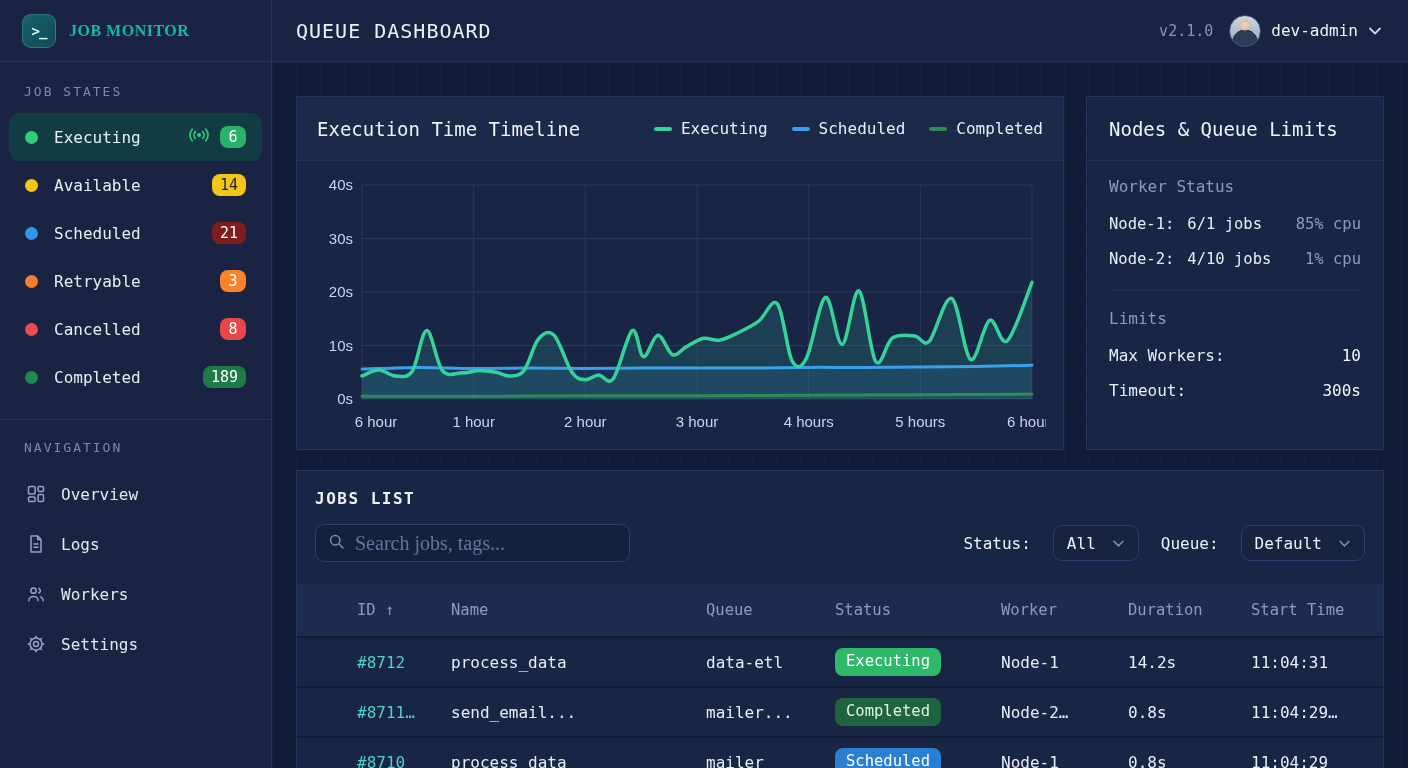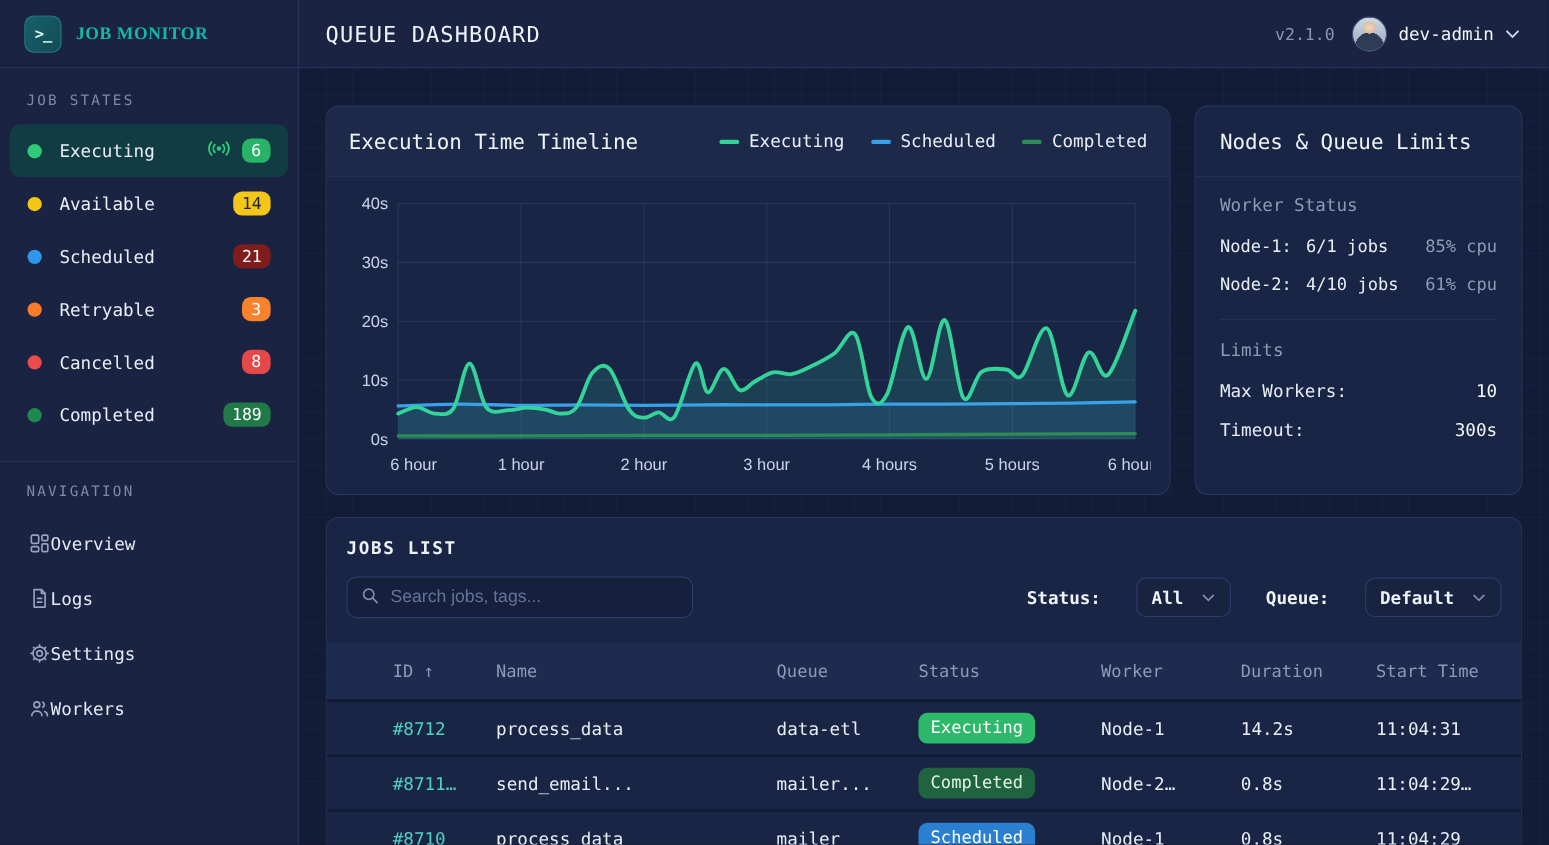--- a/index.html
+++ b/index.html
@@ -36,34 +36,34 @@
   .body{flex:1;display:flex;min-height:0;}
   .sidebar{width:272px;flex:0 0 272px;background:var(--panel);border-right:1px solid var(--border);padding-top:22px;}
   .side-label{padding:0 24px;font-size:13px;letter-spacing:2px;color:var(--muted2);margin-bottom:14px;}
   .state-item{height:48px;margin:0 9px;border-radius:10px;display:flex;align-items:center;gap:16px;padding:0 16px;cursor:pointer;}
   .state-item.active{background:#113c43;}
   .dot{width:13px;height:13px;border-radius:50%;flex:0 0 13px;}
   .state-label{font-size:16px;color:#e9eef8;}
   .state-right{margin-left:auto;display:flex;align-items:center;gap:9px;}
   .badge{min-width:26px;text-align:center;padding:2px 8px;border-radius:8px;font-size:15px;}
   .side-divider{border-top:1px solid var(--border-soft);margin:18px 0 20px;}
-  .nav-item{height:50px;display:flex;align-items:center;gap:0;padding:0 26px;cursor:pointer;color:#e4eaf5;}
+  .nav-item{height:50px;display:flex;align-items:center;gap:15px;padding:0 26px;cursor:pointer;color:#e4eaf5;}
   .nav-item .nico{display:flex;color:#97a3c0;}
   .nav-label{font-size:16px;}
 
   .main{flex:1;min-width:0;padding:34px 24px 0;
     background-color:var(--bg);
     background-image:linear-gradient(rgba(77,122,205,.055) 1px,transparent 1px),
                      linear-gradient(90deg,rgba(77,122,205,.055) 1px,transparent 1px);
     background-size:24px 24px;
     display:flex;flex-direction:column;}
   .top-row{display:flex;gap:22px;height:354px;flex:0 0 354px;}
 
   
-  .card{background:var(--card);border:1px solid var(--border);border-radius:12px;}
+  .card{background:var(--card);border:1px solid var(--border);border-radius:1px;}
   .chart-card{flex:1;min-width:0;display:flex;flex-direction:column;overflow:hidden;}
   .card-head{height:64px;flex:0 0 64px;display:flex;align-items:center;padding:0 20px;
     border-bottom:1px solid var(--border-soft);background:var(--card-head);}
   .card-title{font-size:19px;color:#eef2f9;}
   .legend{margin-left:auto;display:flex;gap:24px;align-items:center;}
   .legend-item{display:flex;align-items:center;gap:9px;}
   .legend-dash{width:18px;height:4px;border-radius:2px;}
   .legend-label{font-size:16px;color:#e9eef8;}
   .chart-body{flex:1;display:flex;align-items:center;justify-content:center;}
 
@@ -80,23 +80,23 @@
 
   
   .jobs-card{margin-top:20px;flex:1;border-bottom:none;border-bottom-left-radius:0;border-bottom-right-radius:0;
     overflow:hidden;display:flex;flex-direction:column;}
   .jobs-inner{padding:18px 18px 0;}
   .jobs-title{font-size:16px;font-weight:bold;letter-spacing:1.5px;color:#eef2f9;}
   .jobs-controls{display:flex;align-items:center;margin-top:16px;}
   .search-box{width:315px;height:38px;border:1px solid #2b3e6e;border-radius:9px;background:#15203d;
     display:flex;align-items:center;gap:10px;padding:0 12px;color:#667399;}
   .search-box input{background:transparent;border:none;outline:none;color:#cdd6ea;
-    font-family:Liberation Sans, sans-serif;font-size:16px;width:100%;}
+    font-family:Liberation Serif, serif;font-size:20px;width:100%;}
   .search-box input::placeholder{color:#667399;}
-  .filters{margin-left:auto;display:flex;align-items:center;gap:32px;font-weight:bold;}
+  .filters{margin-left:auto;display:flex;align-items:center;gap:22px;}
   .filter-label{font-size:16px;color:#eef2f9;}
   .select{height:36px;border:1px solid #2b3e6e;border-radius:9px;background:#17233f;
     display:flex;align-items:center;gap:16px;padding:0 13px;font-size:16px;color:#eef2f9;cursor:pointer;}
   .select .chev{color:#7f8cab;}
 
   .table{margin-top:22px;display:flex;flex-direction:column;flex:1;}
   .trow{display:grid;grid-template-columns:113px 255px 129px 166px 127px 123px 1fr;align-items:center;padding-left:41px;}
   .thead{height:52px;background:#1d2b4f;color:var(--muted);font-size:15.5px;}
   .trow > div:first-child{padding-left:19px;}
   .tbody-row{height:50px;font-size:16px;border-top:2px solid #101a33;background:var(--card);}
@@ -213,37 +213,37 @@
             <path d="M6 2.5h8l4 4v15H6z"></path>
               <path d="M14 2.5v4h4"></path>
               <path d="M9 12h6M9 16h6"></path>
           </svg>
           </span>
         <span class="nav-label">Logs</span>
       </div>
       <div class="nav-item">
         <span class="nico">
           <svg width="20" height="20" viewBox="0 0 24 24" fill="none" stroke="currentColor" stroke-width="1.8" stroke-linecap="round">
-            <circle cx="12" cy="12" r="3"></circle>
-              <circle cx="12" cy="12" r="7.2"></circle>
-            <path d="M12 2.6v2.2M12 19.2v2.2M2.6 12h2.2M19.2 12h2.2M5.4 5.4l1.6 1.6M17 17l1.6 1.6M18.6 5.4 17 7M7 17l-1.6 1.6"></path>
-          </svg>
-          </span>
-        <span class="nav-label">Settings</span>
-      </div>
-      <div class="nav-item">
-        <span class="nico">
-          <svg width="20" height="20" viewBox="0 0 24 24" fill="none" stroke="currentColor" stroke-width="1.8" stroke-linecap="round">
             <circle cx="9" cy="8" r="3.2"></circle>
               <path d="M3.5 20c0-3 2.5-5 5.5-5s5.5 2 5.5 5"></path>
             <path d="M15.5 5.2a3.2 3.2 0 0 1 0 5.6"></path>
               <path d="M17.5 15.4c2 .7 3 2.3 3 4.6"></path>
           </svg>
           </span>
         <span class="nav-label">Workers</span>
+      </div>
+      <div class="nav-item">
+        <span class="nico">
+          <svg width="20" height="20" viewBox="0 0 24 24" fill="none" stroke="currentColor" stroke-width="1.8" stroke-linecap="round">
+            <circle cx="12" cy="12" r="3"></circle>
+              <circle cx="12" cy="12" r="7.2"></circle>
+            <path d="M12 2.6v2.2M12 19.2v2.2M2.6 12h2.2M19.2 12h2.2M5.4 5.4l1.6 1.6M17 17l1.6 1.6M18.6 5.4 17 7M7 17l-1.6 1.6"></path>
+          </svg>
+          </span>
+        <span class="nav-label">Settings</span>
       </div>
     </div>
 
     <div class="main">
       <div class="top-row">
 
         <div class="card chart-card">
           <div class="card-head">
             <span class="card-title">Execution Time Timeline</span>
             <div class="legend">
@@ -304,21 +304,21 @@
           <div class="nodes-section">
             <div class="section-label">Worker Status</div>
             <div class="node-row">
               <span>Node-1:</span>
               <span class="node-jobs">6/1 jobs</span>
               <span class="node-cpu">85% cpu</span>
             </div>
             <div class="node-row">
               <span>Node-2:</span>
               <span class="node-jobs">4/10 jobs</span>
-              <span class="node-cpu">61% cpu</span>
+              <span class="node-cpu">1% cpu</span>
             </div>
           </div>
           <div class="nodes-divider"></div>
           <div class="nodes-section">
             <div class="section-label">Limits</div>
             <div class="limit-row">
               <span>Max Workers:</span>
               <span class="limit-value">10</span>
             </div>
             <div class="limit-row">

